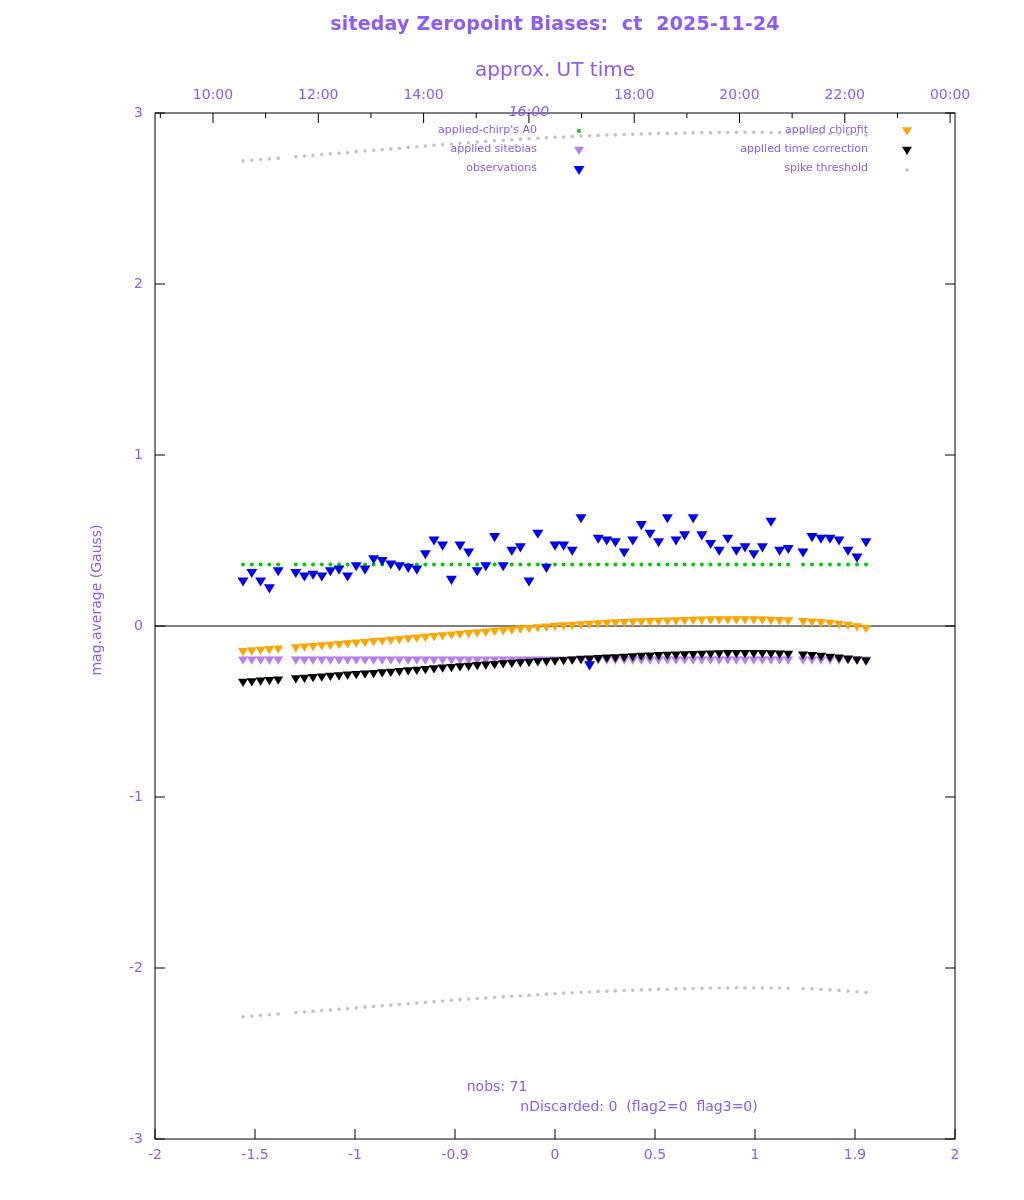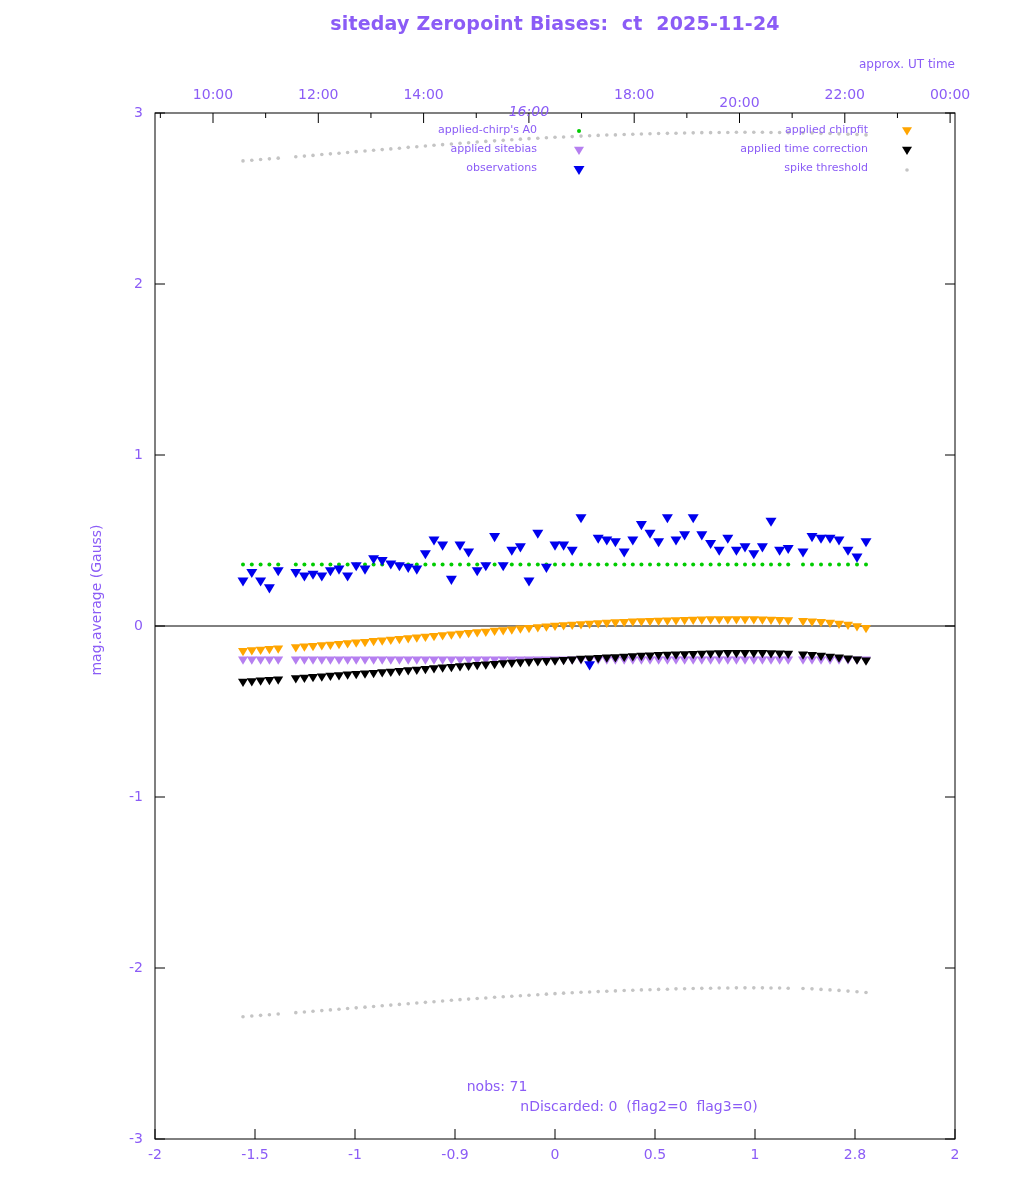--- a/index.html
+++ b/index.html
@@ -1,21 +1,21 @@
 <!DOCTYPE html>
 <html><head>
 <meta charset="utf-8">
 <style>
   html,body{margin:0;padding:0;background:#ffffff;}
   .canvas{position:relative;width:1024px;height:1200px;background:#ffffff;
           font-family:"DejaVu Sans","Liberation Sans",sans-serif;color:#8b5cf6;overflow:hidden;}
   .t{white-space:pre;}
   .abs{position:absolute;}
   .title{top:12px;left:155px;width:800px;text-align:center;font-size:19px;font-weight:bold;letter-spacing:.2px;}
-  .x2label{top:57px;left:155px;width:800px;text-align:right;font-size:12px;}
+  .x2label{top:57px;left:155px;width:800px;text-align:center;font-size:20px;}
   .ylabel{top:0;left:0;width:1200px;height:20px;text-align:center;font-size:14px;
           transform:rotate(-90deg) translate(-1200px,88px);transform-origin:0 0;}
   .xlabel{top:1176px;left:155px;width:800px;text-align:center;font-size:14px;}
   .nobs1{top:1078px;left:155px;width:684px;text-align:center;font-size:14px;}
   .nobs2{top:1098px;left:155px;width:968px;text-align:center;font-size:14px;}
   .leg{font-size:11px;text-align:right;}
   .ticklab{position:absolute;font-size:14px;text-align:right;}
   svg{position:absolute;top:0;left:0;}
 </style>
 </head>
@@ -589,23 +589,23 @@
     <div class="ticklab t" style="right: 881px; top: 788px;">-1</div>
     <div class="ticklab t" style="right: 881px; top: 959px;">-2</div>
     <div class="ticklab t" style="right: 881px; top: 1130px;">-3</div>
     <div class="ticklab t" style="left: 155px; transform: translateX(-50%); top: 1146px;">-2</div>
     <div class="ticklab t" style="left: 255px; transform: translateX(-50%); top: 1146px;">-1.5</div>
     <div class="ticklab t" style="left: 355px; transform: translateX(-50%); top: 1146px;">-1</div>
     <div class="ticklab t" style="left: 455px; transform: translateX(-50%); top: 1146px;">-0.9</div>
     <div class="ticklab t" style="left: 555px; transform: translateX(-50%); top: 1146px;">0</div>
     <div class="ticklab t" style="left: 655px; transform: translateX(-50%); top: 1146px;">0.5</div>
     <div class="ticklab t" style="left: 755px; transform: translateX(-50%); top: 1146px;">1</div>
-    <div class="ticklab t" style="left: 855px; transform: translateX(-50%); top: 1146px;">2.8</div>
+    <div class="ticklab t" style="left: 855px; transform: translateX(-50%); top: 1146px;">1.9</div>
     <div class="ticklab t" style="left: 955px; transform: translateX(-50%); top: 1146px;">2</div>
     <div class="ticklab t" style="left: 213px; transform: translateX(-50%); top: 86px;">10:00</div>
     <div class="ticklab t" style="left: 318.3px; transform: translateX(-50%); top: 86px;">12:00</div>
     <div class="ticklab t" style="left: 423.6px; transform: translateX(-50%); top: 86px;">14:00</div>
     <div class="ticklab t" style="left: 528.9px; transform: translateX(-50%); top: 103px; font-style: italic;">16:00</div>
     <div class="ticklab t" style="left: 634.2px; transform: translateX(-50%); top: 86px;">18:00</div>
-    <div class="ticklab t" style="left: 739.5px; transform: translateX(-50%); top: 94px;">20:00</div>
+    <div class="ticklab t" style="left: 739.5px; transform: translateX(-50%); top: 86px;">20:00</div>
     <div class="ticklab t" style="left: 844.8px; transform: translateX(-50%); top: 86px;">22:00</div>
     <div class="ticklab t" style="left: 950.1px; transform: translateX(-50%); top: 86px;">00:00</div>
   </div>
 
 </body></html>

